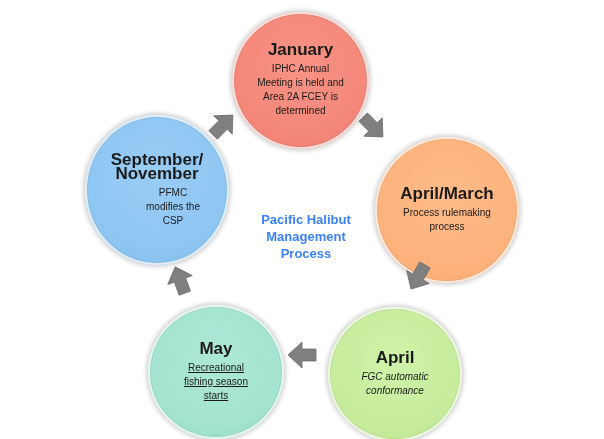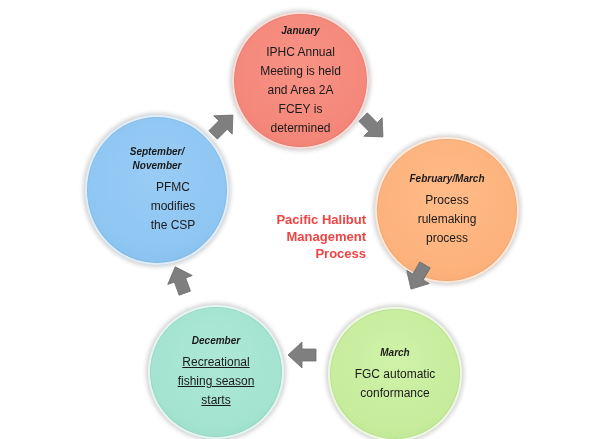--- a/index.html
+++ b/index.html
@@ -26,71 +26,70 @@
       display: flex;
       flex-direction: column;
       align-items: center;
       justify-content: center;
       text-align: center;
       color: #1a1a1a;
       box-shadow: 0 0 4px 2px rgba(0,0,0,0.18), inset 0 0 0 2px rgba(255,255,255,0.75), inset 0 0 0 3px rgba(0,0,0,0.05);
     }
     .node-title {
       font-weight: bold;
-      font-size: 10px;
+      font-size: 17px;
       line-height: 14px;
       margin-bottom: 5px;
       padding: 0 10px;
-      font-style: italic;
     }
     .node-desc {
-      font-size: 12px;
-      line-height: 19px;
+      font-size: 10px;
+      line-height: 14px;
       padding: 0 18px;
     }
     .center-title {
       position: absolute;
       left: 246px;
       top: 211px;
       width: 120px;
-      text-align: right;
+      text-align: center;
       font-weight: bold;
       font-size: 13px;
       line-height: 17px;
-      color: #ef4444;
+      color: #3b82f6;
     }
     .arrow {
       position: absolute;
       width: 30px;
       height: 30px;
     }
     .arrow svg { display: block; }
   </style>
 </head>
 <body>
 
 <div class="diagram">
 
   <div class="node" style="left:232px; top:12px; width:137px; height:137px; background:radial-gradient(circle at 50% 40%, #f79385 0%, #f4877a 65%, #ec7b6e 100%);">
     <div class="node-title">January</div>
     <div class="node-desc" style="padding:0 22px;">IPHC Annual Meeting is held and Area 2A FCEY is determined</div>
   </div>
 
   <div class="node" style="left:375px; top:137px; width:144px; height:146px; background:radial-gradient(circle at 50% 40%, #ffbb88 0%, #fdb27c 65%, #f6a56c 100%);">
-    <div class="node-title">February/March</div>
+    <div class="node-title">April/March</div>
     <div class="node-desc" style="padding:0 26px;">Process rulemaking process</div>
   </div>
 
   <div class="node" style="left:328px; top:307px; width:134px; height:134px; background:radial-gradient(circle at 50% 40%, #cff2a8 0%, #c6ec9c 65%, #b8e38a 100%);">
-    <div class="node-title">March</div>
-    <div class="node-desc" style="padding:0 12px;">FGC automatic conformance</div>
+    <div class="node-title">April</div>
+    <div class="node-desc" style="padding:0 12px;font-style:italic;">FGC automatic conformance</div>
   </div>
 
   <div class="node" style="left:148px; top:305px; width:136px; height:134px; background:radial-gradient(circle at 50% 40%, #aee8d7 0%, #a3e3d0 65%, #92d8c3 100%);">
-    <div class="node-title">December</div>
+    <div class="node-title">May</div>
     <div class="node-desc" style="padding:0 26px;text-decoration:underline;">Recreational fishing season starts</div>
   </div>
 
   <div class="node" style="left:85px; top:115px; width:144px; height:150px; background:radial-gradient(circle at 50% 40%, #99ccf5 0%, #8ec6f2 65%, #7fbaea 100%);">
     <div class="node-title" style="padding:0 36px;">September/ November</div>
     <div class="node-desc" style="padding:0 26px;margin-left:32px;">PFMC modifies the CSP</div>
   </div>
 
   <div class="center-title">Pacific Halibut Management Process</div>
 

